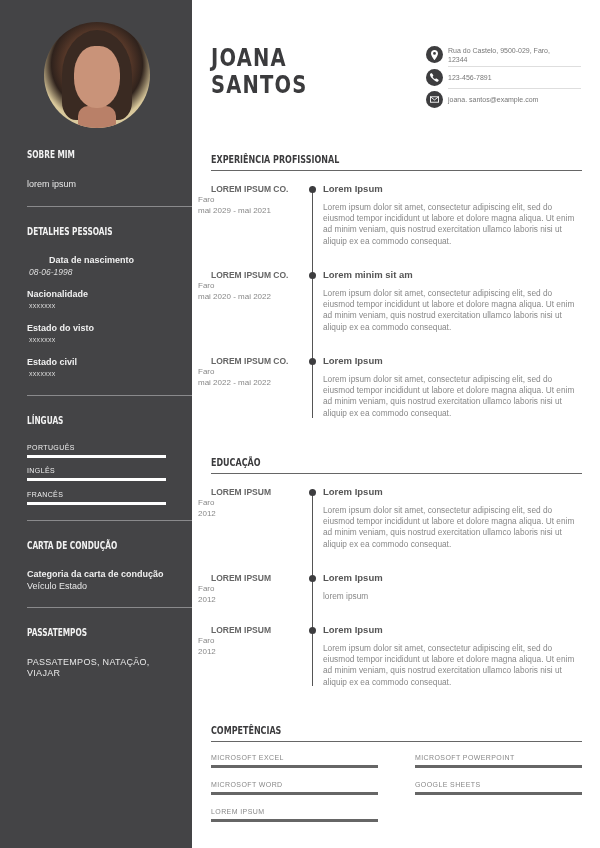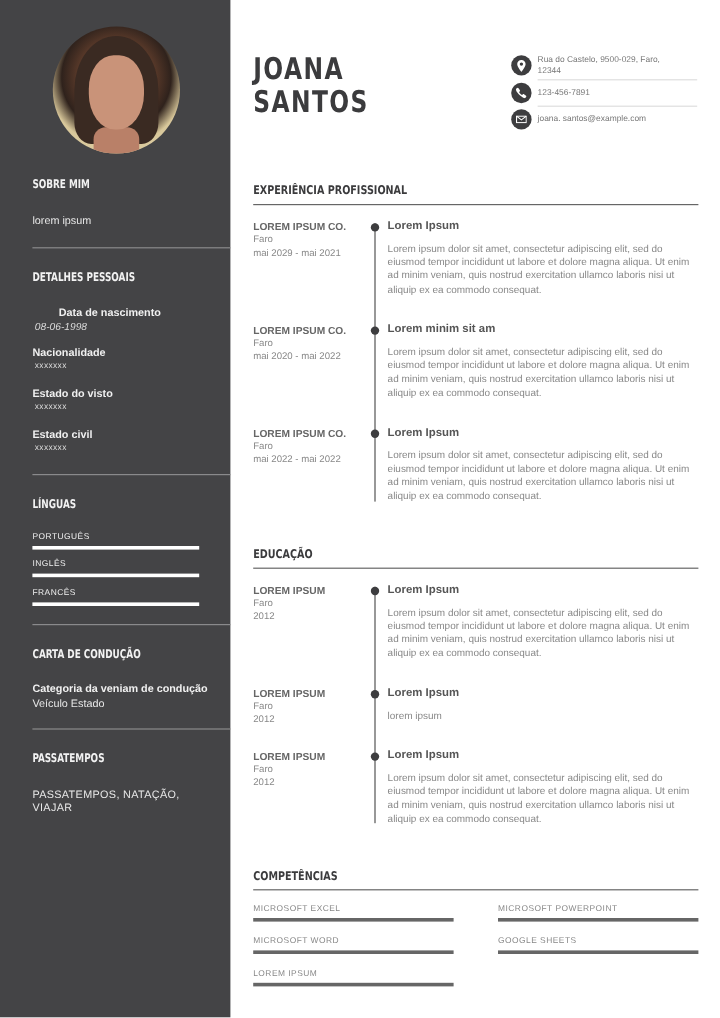--- a/index.html
+++ b/index.html
@@ -60,21 +60,21 @@
       position: absolute; left: 211px;
       font-family: "DejaVu Sans", sans-serif; font-weight: bold; font-size: 10px; color: #3b3b3d;
       text-transform: uppercase; transform: scaleX(0.8); transform-origin: left center;
     }
     .main-rule { position: absolute; left: 211px; width: 371px; height: 1px; background: #666; }
 
     .timeline-line { position: absolute; left: 312px; width: 1px; background: #555; }
     .dot { position: absolute; left: 309px; width: 7px; height: 7px; border-radius: 50%; background: #3d3d3f; }
 
     .entry-org { position: absolute; left: 211px; font-size: 8.5px; font-weight: bold; color: #666; }
-    .entry-meta { position: absolute; left: 211px; font-size: 8px; line-height: 11px; color: #888; }
+    .entry-meta { position: absolute; left: 198px; font-size: 8px; line-height: 11px; color: #888; }
     .entry-title { position: absolute; left: 323px; font-size: 9.5px; font-weight: bold; color: #555; }
     .entry-desc { position: absolute; left: 323px; width: 262px; font-size: 8.3px; line-height: 11.2px; color: #888; }
 
     .skill-label { position: absolute; font-size: 7px; color: #888; letter-spacing: 0.4px; }
     .skill-bar { position: absolute; width: 167px; height: 3px; background: #666; }
   </style>
 </head>
 <body>
 
 <div class="sidebar">
@@ -102,21 +102,21 @@
   <div class="sb-heading" style="top:415px;">LÍNGUAS</div>
   <div class="lang-label" style="top:444px;">PORTUGUÊS</div>
   <div class="lang-bar" style="top:455px;"></div>
   <div class="lang-label" style="top:467px;">INGLÊS</div>
   <div class="lang-bar" style="top:478px;"></div>
   <div class="lang-label" style="top:491px;">FRANCÊS</div>
   <div class="lang-bar" style="top:502px;"></div>
   <div class="sb-divider" style="top:520px;"></div>
 
   <div class="sb-heading" style="top:540px;">CARTA DE CONDUÇÃO</div>
-  <div class="sb-label" style="top:569px;">Categoria da veniam de condução</div>
+  <div class="sb-label" style="top:569px;">Categoria da carta de condução</div>
   <div class="sb-text" style="top:581px;">Veículo Estado</div>
   <div class="sb-divider" style="top:607px;"></div>
 
   <div class="sb-heading" style="top:627px;">PASSATEMPOS</div>
   <div class="sb-text" style="top:657px; letter-spacing:0.3px;">PASSATEMPOS, NATAÇÃO,</div>
   <div class="sb-text" style="top:668px; letter-spacing:0.3px;">VIAJAR</div>
 </div>
 
 <div class="name">
   <div>JOANA</div>

